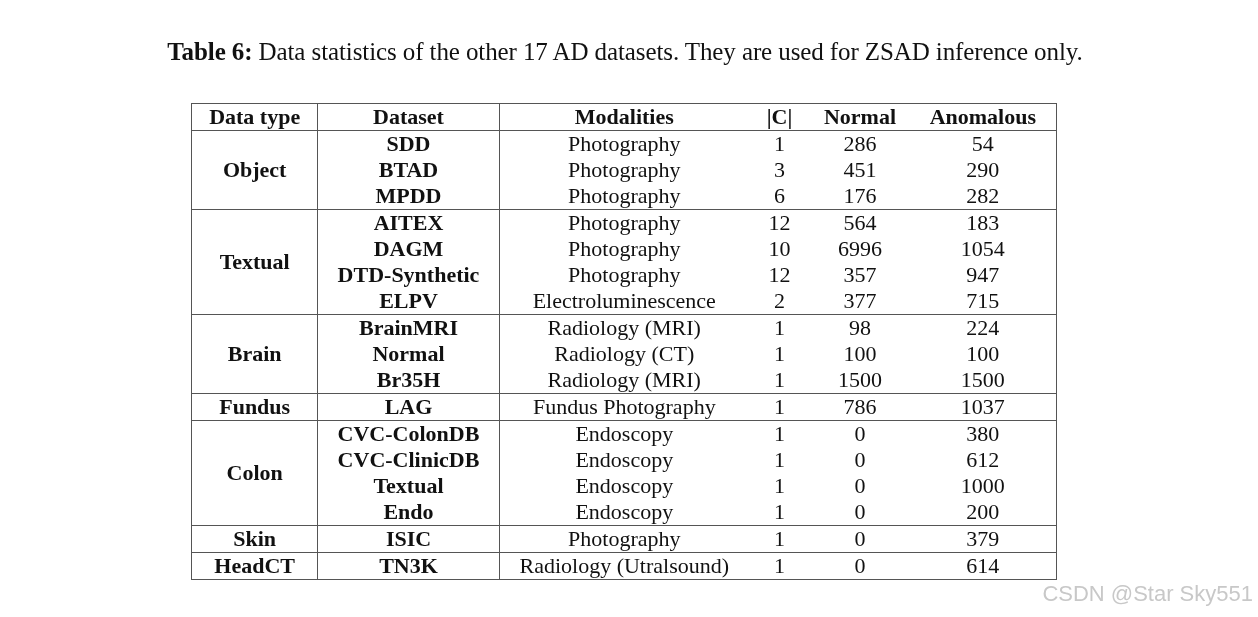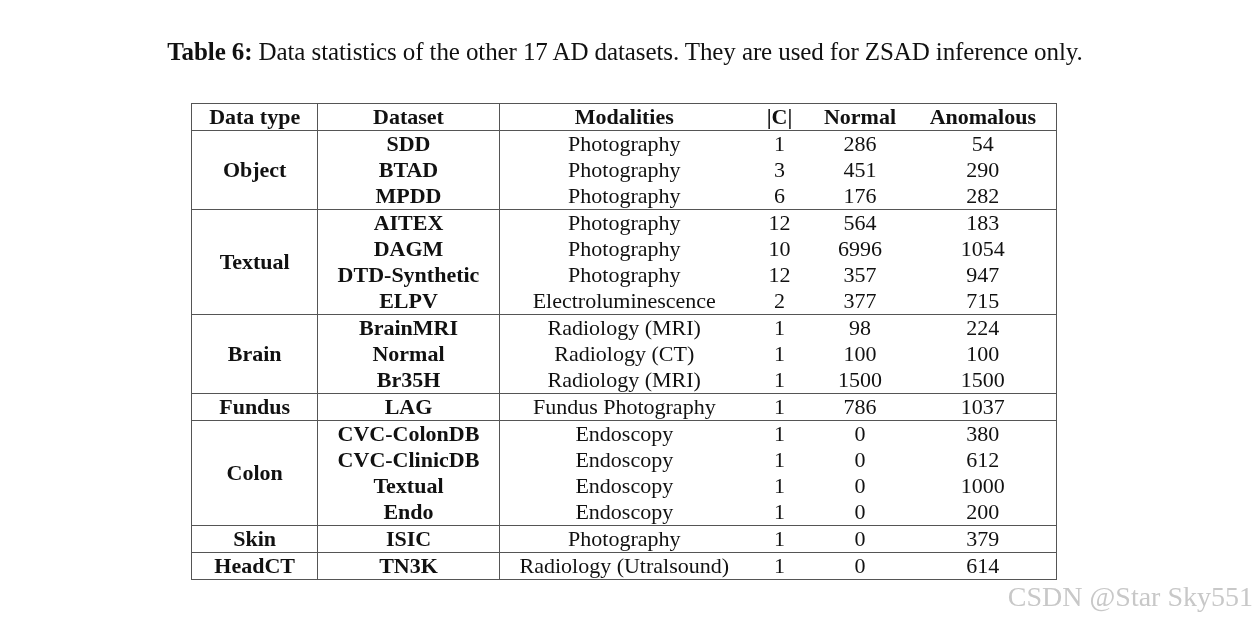--- a/index.html
+++ b/index.html
@@ -57,22 +57,22 @@
   .c-mod { width: 250px; margin-top: 28px; }
   .c-c { width: 62px; }
   .c-n { width: 100px; font-family: Liberation Serif, serif; }
   .c-a { width: 147px; }
   tr.group-start td { border-top: 1.5px solid #555; font-family: Liberation Serif, serif; }
   td.type-cell { font-weight: bold; margin-top: 23px; }
   .watermark {
     position: absolute;
     right: 5px;
     top: 581px;
-    font-family: Liberation Serif, serif;
-    font-size: 28px;
+    font-family: Liberation Sans, sans-serif;
+    font-size: 22px;
     color: #c8c8c8;
     white-space: nowrap;
   }
 </style>
 </head>
 <body>
 
 <div class="caption"><span class="cap-label">Table 6:</span><span> Data statistics of the other 17 AD datasets. They are used for ZSAD inference only.</span></div>
 
 <table class="stats">

